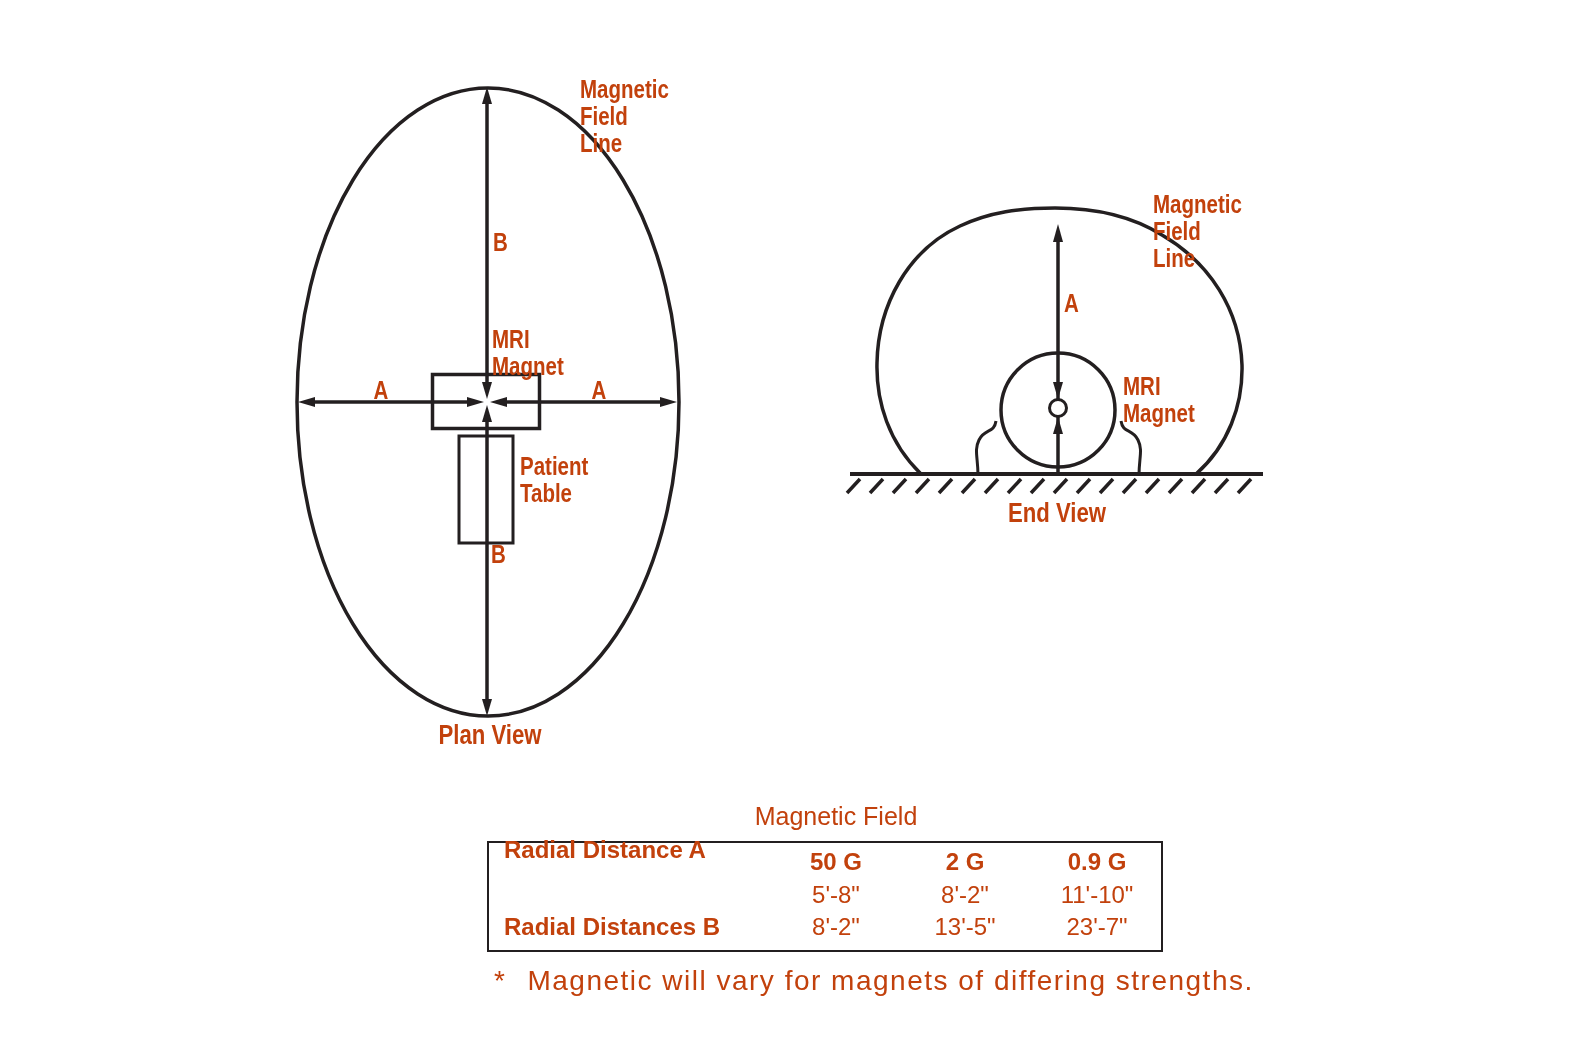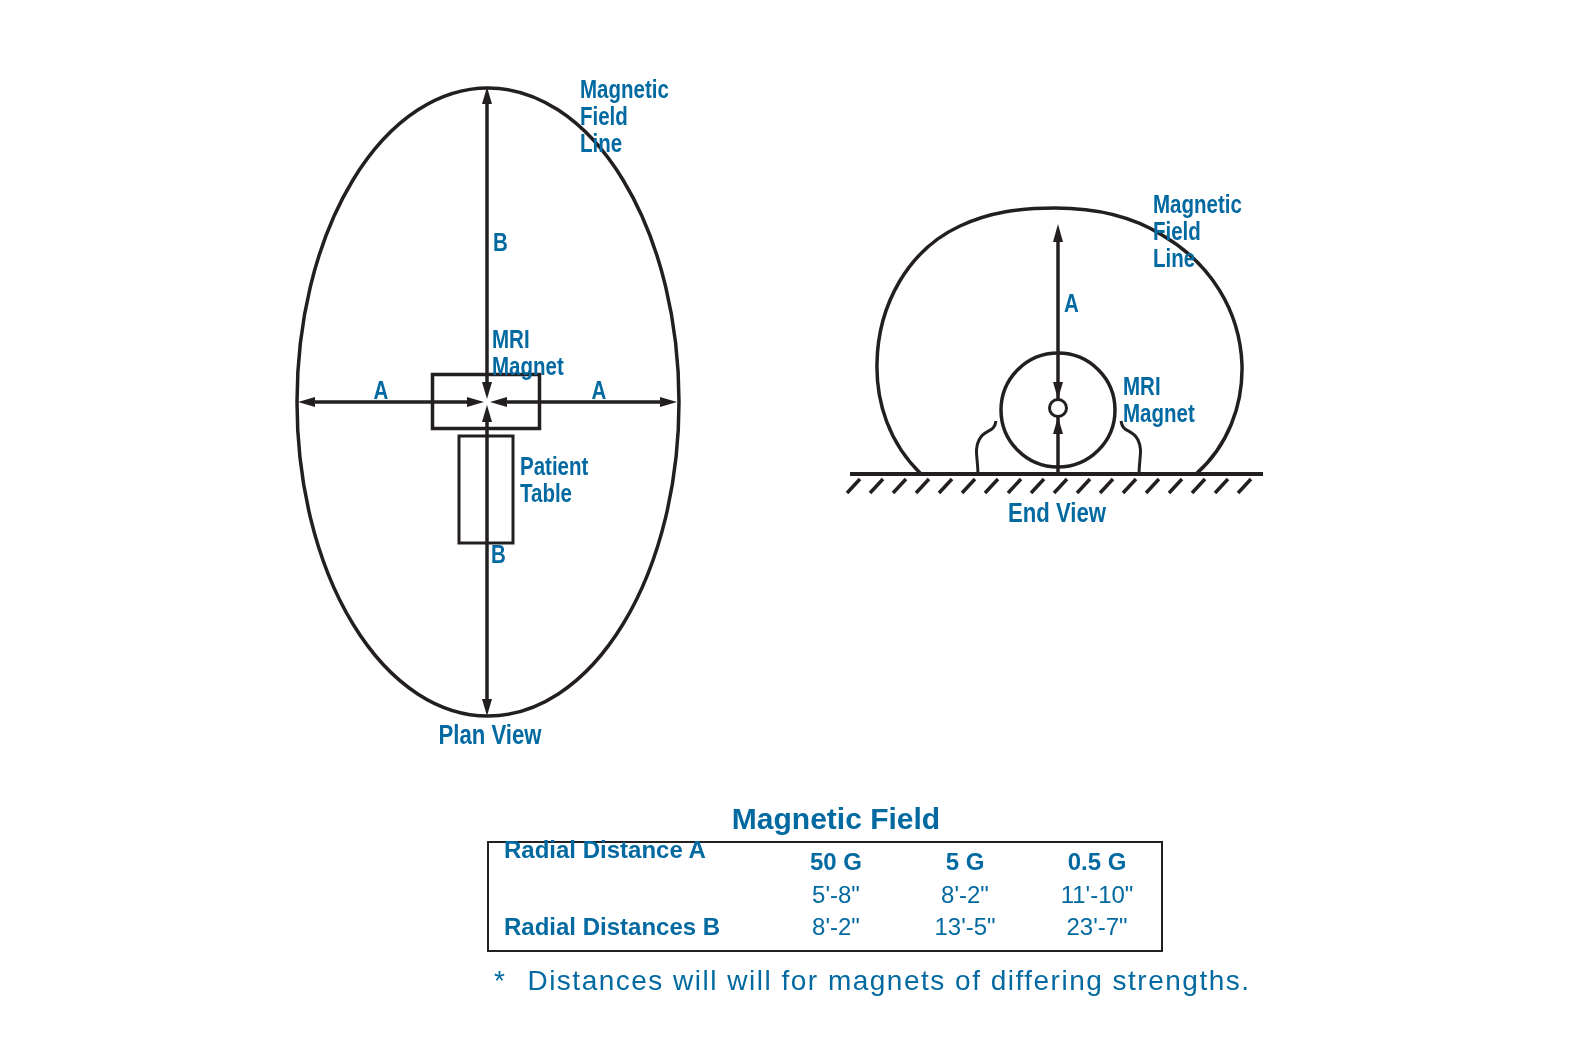--- a/index.html
+++ b/index.html
@@ -1,30 +1,30 @@
 <!DOCTYPE html>
 <html><head>
 <meta charset="utf-8">
 <style>
   html,body{margin:0;padding:0;background:#ffffff;}
   .canvas{
     position:relative;width:1594px;height:1044px;background:#ffffff;
-    font-family:"Liberation Sans","DejaVu Sans",sans-serif;color:#0369a1;
+    font-family:"Liberation Sans","DejaVu Sans",sans-serif;color:#c2410c;
     overflow:hidden;
   }
   .canvas svg{position:absolute;left:0;top:0;}
   .lbl{
     position:absolute;font-weight:bold;font-size:25px;line-height:27px;
     transform:scaleX(0.82);transform-origin:left top;white-space:normal;
   }
   .lbl.center{transform:translateX(-50%) scaleX(0.82);transform-origin:center top;text-align:center;white-space:nowrap;}
   .caption{font-size:27px;}
   .tbl-title{
     position:absolute;left:836px;top:804px;transform:translateX(-50%);
-    font-weight:bold;font-size:30px;line-height:1;white-space:nowrap;
+    font-weight:normal;font-size:25px;line-height:1;white-space:nowrap;
   }
   .tbl-box{
     position:absolute;left:487px;top:841px;width:676px;height:111px;
     border:2px solid #231f20;box-sizing:border-box;background:transparent;
   }
   .tcell{position:absolute;font-size:24px;line-height:1;white-space:nowrap;}
   .tcell.head,.tcell.rowlabel{font-weight:bold;}
   .tcell.centered{transform:translateX(-50%);text-align:right;}
   .footnote{
     position:absolute;left:494px;top:966px;display:flex;gap:21px;
@@ -96,31 +96,31 @@
 
   <div class="lbl" style="left:1153px;top:191px;width:112px">Magnetic Field Line</div>
   <div class="lbl" style="left:1064px;top:290px">A</div>
   <div class="lbl" style="left:1123px;top:373px;width:100px">MRI Magnet</div>
   <div class="lbl center caption" style="left:1057px;top:500px">End View</div>
 
   <div class="tbl-title">Magnetic Field</div>
   <div class="tbl-box"></div>
 
   <div class="tcell head centered" style="left:836px;top:850px">50 G</div>
-  <div class="tcell head centered" style="left:965px;top:850px">5 G</div>
-  <div class="tcell head centered" style="left:1097px;top:850px">0.5 G</div>
+  <div class="tcell head centered" style="left:965px;top:850px">2 G</div>
+  <div class="tcell head centered" style="left:1097px;top:850px">0.9 G</div>
 
   <div class="tcell rowlabel" style="left:504px;top:838px">Radial Distance A</div>
   <div class="tcell centered" style="left:836px;top:883px">5'-8"</div>
   <div class="tcell centered" style="left:965px;top:883px">8'-2"</div>
   <div class="tcell centered" style="left:1097px;top:883px">11'-10"</div>
 
   <div class="tcell rowlabel" style="left:504px;top:915px">Radial Distances B</div>
   <div class="tcell centered" style="left:836px;top:915px">8'-2"</div>
   <div class="tcell centered" style="left:965px;top:915px">13'-5"</div>
   <div class="tcell centered" style="left:1097px;top:915px">23'-7"</div>
 
   <div class="footnote">
     <span>*</span>
-    <span>Distances will will for magnets of differing strengths.</span>
+    <span>Magnetic will vary for magnets of differing strengths.</span>
   </div>
 
 </div>
 
 </body></html>

